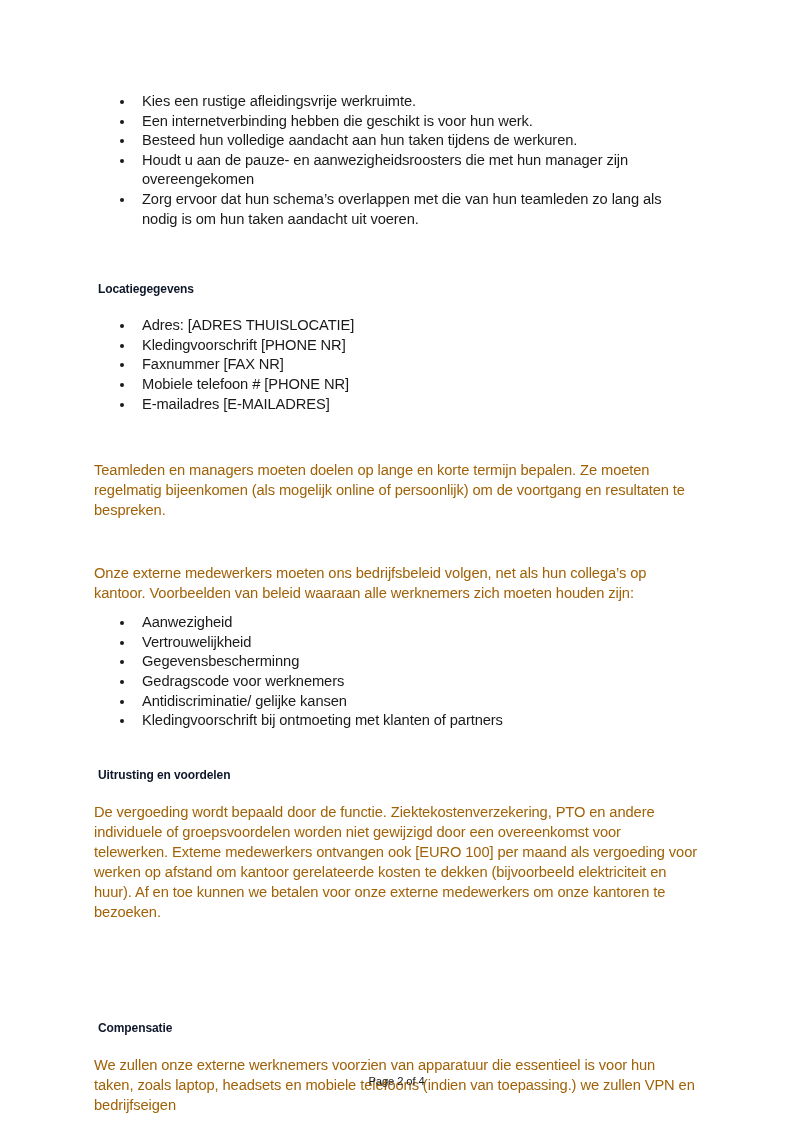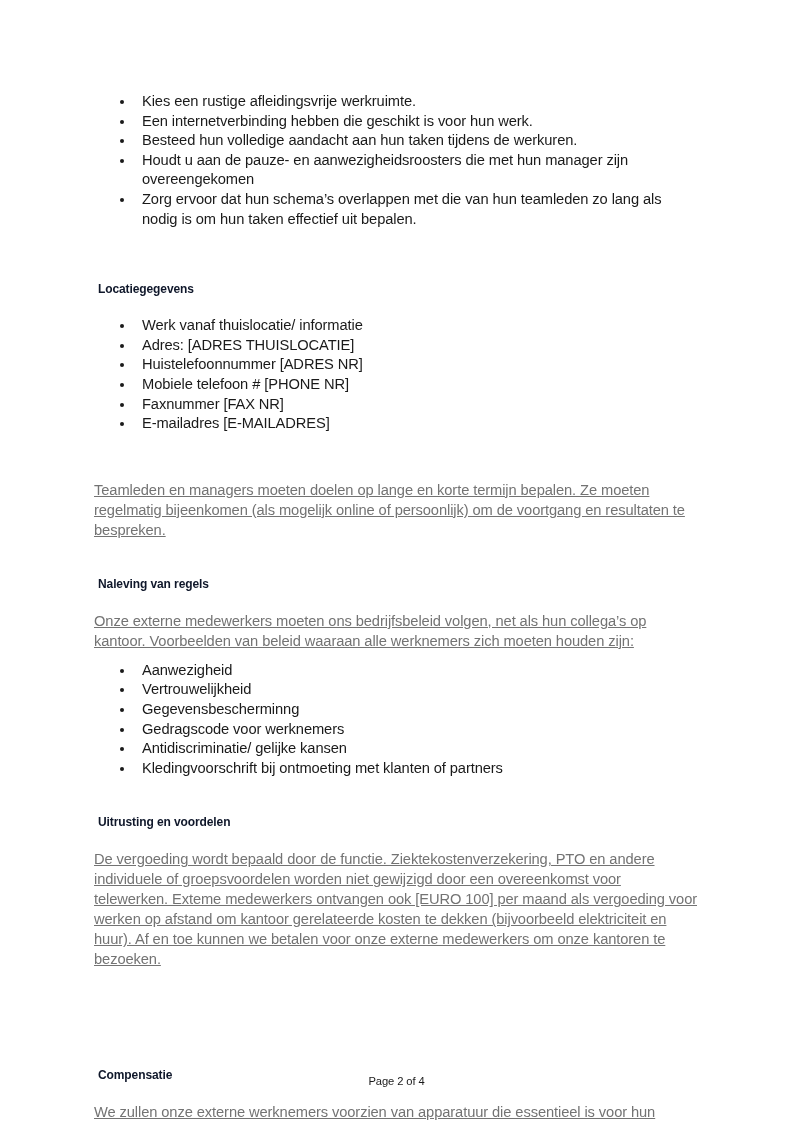--- a/index.html
+++ b/index.html
@@ -21,26 +21,25 @@
     position: relative;
     width: 793px;
     height: 806px;
     box-sizing: border-box;
     padding: 92px 96px 0 94px;
   }
 
   .para {
     font-size: 14.7px;
     line-height: 20px;
-    color: #737373;
+    color: #a16207;
     margin: 0;
     text-align: left;
     letter-spacing: -0.1px;
     max-width: 604px;
-    text-decoration: underline;
   }
 
   .heading {
     font-size: 12px;
     line-height: 20px;
     font-weight: bold;
     color: #0f172a;
     margin: 4px;
     letter-spacing: -0.1px;
   }
@@ -93,45 +92,43 @@
 </head>
 <body>
 
 <div class="page">
 
   <ul class="bullets">
     <li>Kies een rustige afleidingsvrije werkruimte.</li>
     <li>Een internetverbinding hebben die geschikt is voor hun werk.</li>
     <li>Besteed hun volledige aandacht aan hun taken tijdens de werkuren.</li>
     <li>Houdt u aan de pauze- en aanwezigheidsroosters die met hun manager zijn overeengekomen</li>
-    <li>Zorg ervoor dat hun schema’s overlappen met die van hun teamleden zo lang als nodig is om hun taken effectief uit bepalen.</li>
+    <li>Zorg ervoor dat hun schema’s overlappen met die van hun teamleden zo lang als nodig is om hun taken aandacht uit voeren.</li>
   </ul>
 
   <div class="gap-xl"></div>
 
   <h2 class="heading">Locatiegegevens</h2>
 
   <div class="gap-head"></div>
 
   <ul class="bullets">
-    <li>Werk vanaf thuislocatie/ informatie</li>
     <li>Adres: [ADRES THUISLOCATIE]</li>
-    <li>Huistelefoonnummer [ADRES NR]</li>
+    <li>Kledingvoorschrift [PHONE NR]</li>
+    <li>Faxnummer [FAX NR]</li>
     <li>Mobiele telefoon # [PHONE NR]</li>
-    <li>Faxnummer [FAX NR]</li>
     <li>E-mailadres [E-MAILADRES]</li>
   </ul>
 
   <div class="gap-xl"></div>
 
   <p class="para">Teamleden en managers moeten doelen op lange en korte termijn bepalen. Ze moeten regelmatig bijeenkomen (als mogelijk online of persoonlijk) om de voortgang en resultaten te bespreken.</p>
 
   <div class="gap-lg"></div>
 
-  <h2 class="heading">Naleving van regels</h2>
 
   <div class="gap-head"></div>
 
   <p class="para">Onze externe medewerkers moeten ons bedrijfsbeleid volgen, net als hun collega’s op kantoor. Voorbeelden van beleid waaraan alle werknemers zich moeten houden zijn:</p>
 
   <div class="gap-sm"></div>
 
   <ul class="bullets">
     <li>Aanwezigheid</li>
     <li>Vertrouwelijkheid</li>

